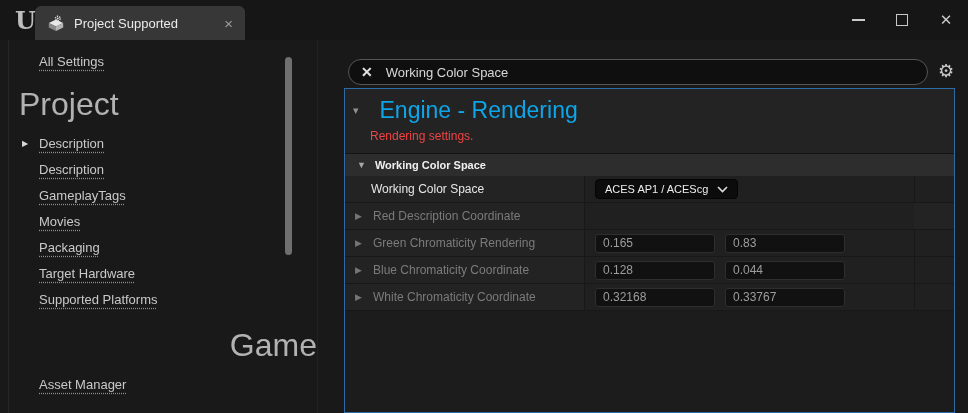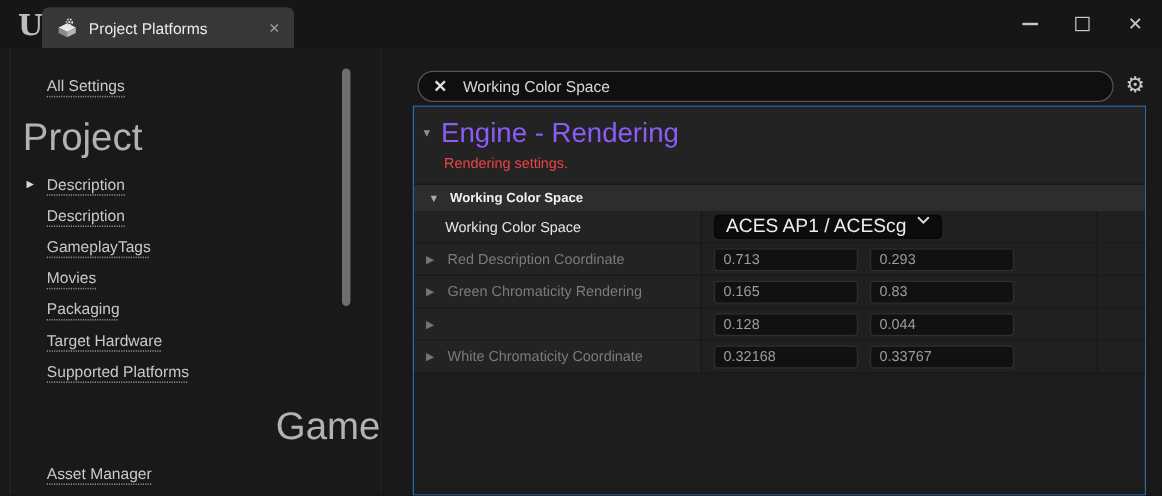--- a/index.html
+++ b/index.html
@@ -14,73 +14,73 @@
   .tab-label { flex:1; font-size:13px; color:#eaeaea; }
   .tab-close { color:#9d9d9d; font-size:15px; line-height:1; }
   .win-controls { position:absolute; right:0; top:0; height:40px; display:flex; }
   .win-btn { width:44px; height:40px; display:flex; align-items:center; justify-content:center; color:#c9c9c9; }
   .min-glyph { display:block; width:13px; height:2px; background:#c9c9c9; }
   .max-glyph { display:block; width:12px; height:12px; border:1.5px solid #c9c9c9; }
   .close-glyph { font-size:15px; color:#c9c9c9; }
 
   
   .sidebar { position:absolute; left:8px; top:40px; width:309px; bottom:0; background:#191919; border-left:1px solid #262626; overflow:hidden; }
-  .sidebar-inner { padding-top:22px; }
+  .sidebar-inner { padding-top:12px; }
   .side-link { display:block; position:relative; margin-left:30px; height:26px; line-height:26px; width:max-content; font-size:13px; color:#c9c9c9; text-decoration:underline dotted #8d8d8d; text-underline-offset:4px; cursor:pointer; }
   .side-link.first { height:20px; line-height:20px; }
   .side-heading { font-size:32px; font-weight:400; color:#b2b2b2; margin:14px 0 8px 10px; }
   .side-heading.second { margin-top:14px;text-align:right; }
   .selected-marker { position:absolute; left:-17px; top:0; height:26px; display:flex; align-items:center; font-size:8px; color:#d8d8d8; text-decoration:none; }
   .side-scrollbar { position:absolute; left:276px; top:17px; width:7px; height:198px; border-radius:4px; background:#6f6f6f; }
   .v-divider { position:absolute; left:317px; top:40px; bottom:0; width:1px; background:#222222; }
 
   
   .search-box { position:absolute; left:348px; top:59px; width:580px; height:26px; background:#0f0f0f; border:1px solid #565656; border-radius:13px; display:flex; align-items:center; padding:0 12px; gap:13px; }
   .search-clear { color:#e3e3e3; font-size:14px; font-weight:bold; line-height:1; cursor:pointer; }
   .search-text { color:#d8d8d8; font-size:13px; }
   .gear-btn { position:absolute; left:933px; top:58px; width:26px; height:26px; display:flex; align-items:center; justify-content:center; font-size:18px; color:#c9c9c9; cursor:pointer; }
 
   
   .panel { position:absolute; left:344px; top:88px; width:611px; height:325px; border:1px solid #2b6ca8; background:#1c1c1c; overflow:hidden; }
   .panel-head { background:#232323; padding:8px 0 10px 0; }
   .panel-title-row { display:flex; align-items:center; gap:9px; padding-left:8px; }
   .panel-title-tri { color:#8f8f8f; font-size:11px; }
-  .panel-title { font-size:23px; color:#8b5cf6; }
+  .panel-title { font-size:23px; color:#0ea5e9;margin-left:12px; }
   .panel-subtitle { margin:5px 0 0 25px; font-size:12px; color:#ef4444; }
   .section-bar { height:23px; background:#2d2d2d; border-top:1px solid #141414; display:flex; align-items:center; gap:9px; padding-left:12px; }
   .section-tri { color:#a9a9a9; font-size:9px; }
   .section-label { font-size:11px; font-weight:bold; color:#f0f0f0; }
 
   .prop-row { display:grid; grid-template-columns:239px 330px 1fr; height:27px; background:#232323; border-bottom:1px solid #181818; }
   .cell-label { position:relative; display:flex; align-items:center; padding-left:28px; font-size:12px; color:#7b7b7b; }
   .cell-label.bright { color:#e6e6e6; padding-left:26px; }
   .row-arrow { position:absolute; left:10px; font-size:9px; color:#757575; cursor:pointer; }
   .cell-value { display:flex; align-items:center; gap:10px; padding-left:10px; background:#202020; border-left:1px solid #181818; }
   .cell-right { background:#202020; border-left:1px solid #181818; }
-  .dropdown { height:20px; background:#0c0c0c; border:1px solid #050505; border-radius:4px; display:flex; align-items:flex-start; gap:9px; padding:0 9px; font-size:16px; color:#ededed; cursor:pointer; }
+  .dropdown { height:20px; background:#0c0c0c; border:1px solid #050505; border-radius:4px; display:flex; align-items:center; gap:9px; padding:0 9px; font-size:11px; color:#ededed; cursor:pointer; }
   .num-field { width:120px; height:19px; background:#111111; border:1px solid #2e2e2e; border-radius:3px; display:flex; align-items:center; padding-left:7px; font-size:12px; color:#9d9d9d; }
 </style>
 </head>
 <body>
 
 <div class="window">
 
   <div class="titlebar">
     <div class="logo">U</div>
     <div class="tab">
       <span class="tab-icon">
         <svg width="18" height="18" viewBox="0 0 20 20">
           <polygon points="2,10 10,14 18,10 10,6" fill="#e8e8e8"></polygon>
           <polygon points="2,10 10,14 10,19 2,15" fill="#8a8a8a"></polygon>
           <polygon points="18,10 10,14 10,19 18,15" fill="#b5b5b5"></polygon>
           <circle cx="12" cy="5" r="2.6" fill="none" stroke="#dcdcdc" stroke-width="1.6" stroke-dasharray="1.4 1.1"></circle>
           <circle cx="12" cy="5" r="1" fill="#dcdcdc"></circle>
         </svg>
       </span>
-      <span class="tab-label">Project Platforms</span>
+      <span class="tab-label">Project Supported</span>
       <span class="tab-close">×</span>
     </div>
     <div class="win-controls">
       <div class="win-btn">
           <span class="min-glyph"></span>
         </div>
       <div class="win-btn">
           <span class="max-glyph"></span>
         </div>
       <div class="win-btn">
@@ -140,42 +140,39 @@
         </div>
       </div>
       <div class="cell-right"></div>
     </div>
 
     <div class="prop-row">
       <div class="cell-label">
         <span class="row-arrow">▶</span>
         <span>Red Description Coordinate</span>
       </div>
-      <div class="cell-value">
-        <div class="num-field">0.713</div>
-        <div class="num-field">0.293</div>
-      </div>
       <div class="cell-right"></div>
     </div>
 
     <div class="prop-row">
       <div class="cell-label">
         <span class="row-arrow">▶</span>
         <span>Green Chromaticity Rendering</span>
       </div>
       <div class="cell-value">
         <div class="num-field">0.165</div>
         <div class="num-field">0.83</div>
       </div>
       <div class="cell-right"></div>
     </div>
 
     <div class="prop-row">
       <div class="cell-label">
         <span class="row-arrow">▶</span>
+        <span>Blue Chromaticity Coordinate</span>
       </div>
       <div class="cell-value">
         <div class="num-field">0.128</div>
         <div class="num-field">0.044</div>
       </div>
       <div class="cell-right"></div>
     </div>
 
     <div class="prop-row">
       <div class="cell-label">

